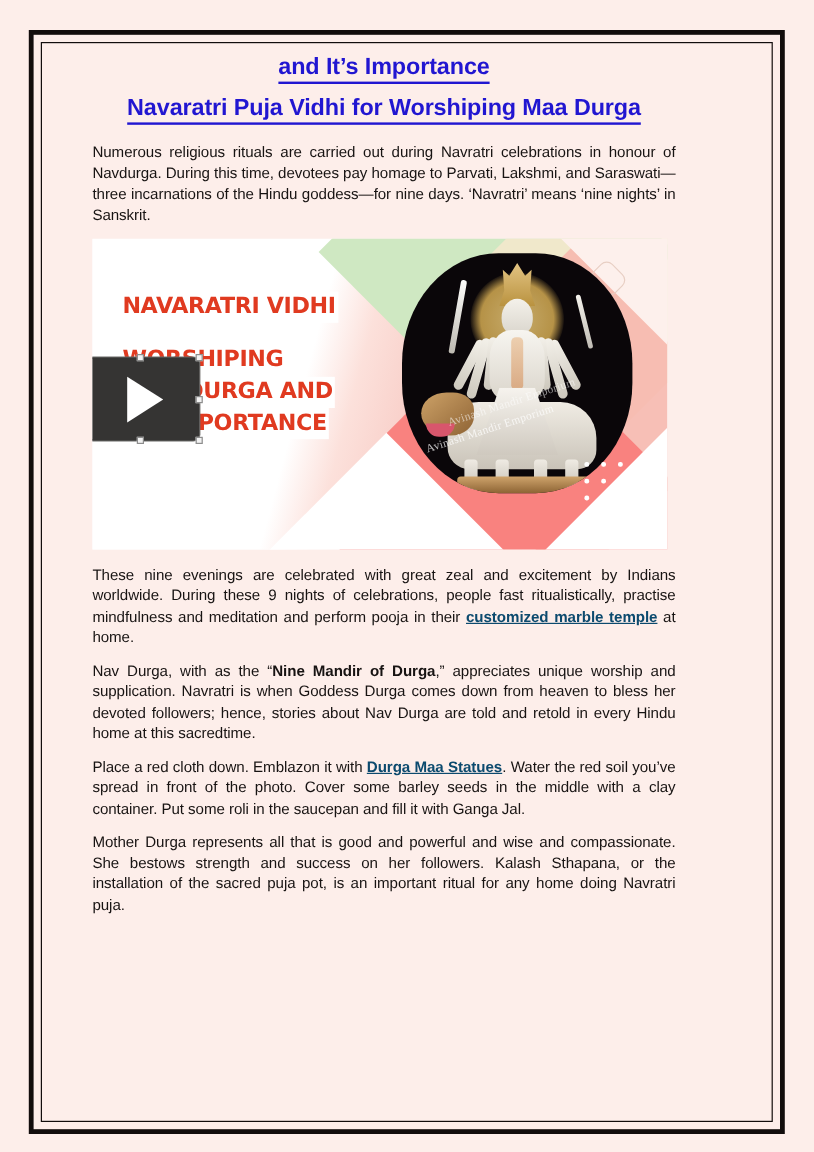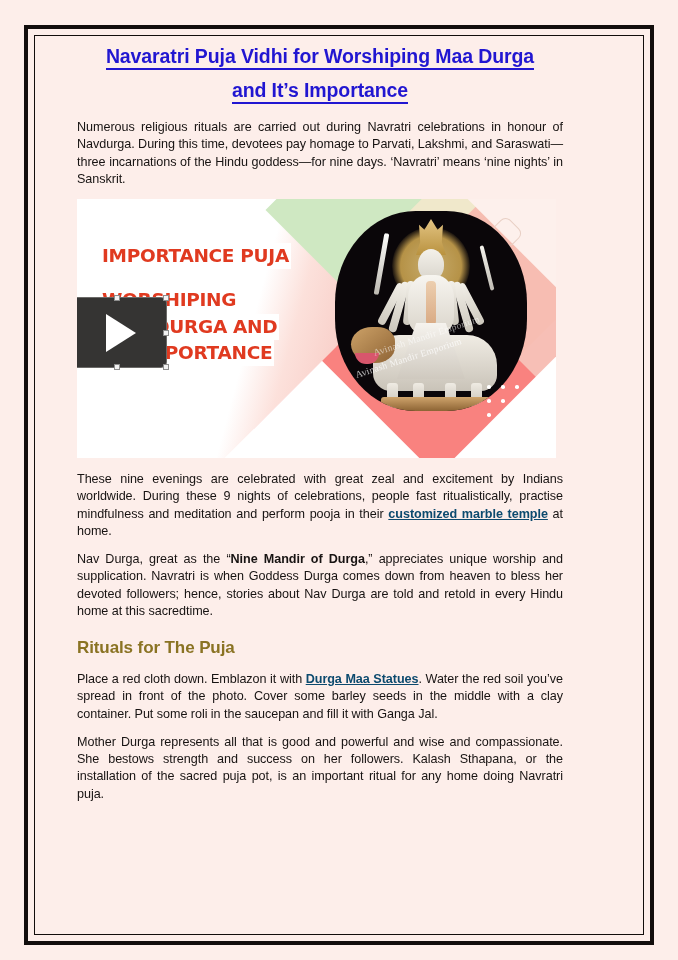--- a/index.html
+++ b/index.html
@@ -366,22 +366,22 @@
 
 <div id="page">
 
   <div class="doc-border-outer">
     <div class="doc-border-inner"></div>
   </div>
 
   <div class="content">
 
     <h1 class="doc-title">
+      <span class="title-row"><span class="tline">and It’s Importance</span></span>
       <span class="title-row"><span class="tline">Navaratri Puja Vidhi for Worshiping Maa Durga</span></span>
-      <span class="title-row"><span class="tline">and It’s Importance</span></span>
     </h1>
 
     <p class="para lead">Numerous religious rituals are carried out during Navratri celebrations in honour of Navdurga. During this time, devotees pay homage to Parvati, Lakshmi, and Saraswati—three incarnations of the Hindu goddess—for nine days. ‘Navratri’ means ‘nine nights’ in Sanskrit.</p>
 
     <div class="banner">
       <div class="banner-inner">
 
         <div class="wash-left"></div>
         <div class="dia-green"></div>
         <div class="dia-cream"></div>
@@ -436,21 +436,21 @@
             <i></i>
             <i></i>
             <i></i>
           <i></i>
             <i></i>
             <i></i>
             <i></i>
         </div>
 
         <div class="banner-text">
-          <span>IMPORTANCE PUJA</span><br>
+          <span>NAVARATRI VIDHI</span><br>
           <br>
           <span>WORSHIPING</span><br>
           <span>MAA DURGA AND</span><br>
           <span>ITS IMPORTANCE</span>
         </div>
 
       </div>
 
       <div class="play-btn">
         <div class="play-tri"></div>
@@ -460,22 +460,21 @@
 
         <div class="handle mr"></div>
 
         <div class="handle bm"></div>
         <div class="handle br"></div>
       </div>
     </div>
 
     <p class="para"><span>These nine evenings are celebrated with great zeal and excitement by Indians worldwide. During these 9 nights of celebrations, people fast ritualistically, practise mindfulness and meditation and perform pooja in their </span><a class="lnk" href="#">customized marble temple</a><span> at home.</span></p>
 
-    <p class="para"><span>Nav Durga, great as the “</span><b>Nine Mandir of Durga</b><span>,” appreciates unique worship and supplication. Navratri is when Goddess Durga comes down from heaven to bless her devoted followers; hence, stories about Nav Durga are told and retold in every Hindu home at this sacredtime.</span></p>
-
-    <h2 class="sec-head">Rituals for The Puja</h2>
+    <p class="para"><span>Nav Durga, with as the “</span><b>Nine Mandir of Durga</b><span>,” appreciates unique worship and supplication. Navratri is when Goddess Durga comes down from heaven to bless her devoted followers; hence, stories about Nav Durga are told and retold in every Hindu home at this sacredtime.</span></p>
+
 
     <p class="para"><span>Place a red cloth down. Emblazon it with </span><a class="lnk" href="#">Durga Maa Statues</a><span>. Water the red soil you’ve spread in front of the photo. Cover some barley seeds in the middle with a clay container. Put some roli in the saucepan and fill it with Ganga Jal.</span></p>
 
     <p class="para">Mother Durga represents all that is good and powerful and wise and compassionate. She bestows strength and success on her followers. Kalash Sthapana, or the installation of the sacred puja pot, is an important ritual for any home doing Navratri puja.</p>
 
   </div>
 </div>
 
 </body></html>

